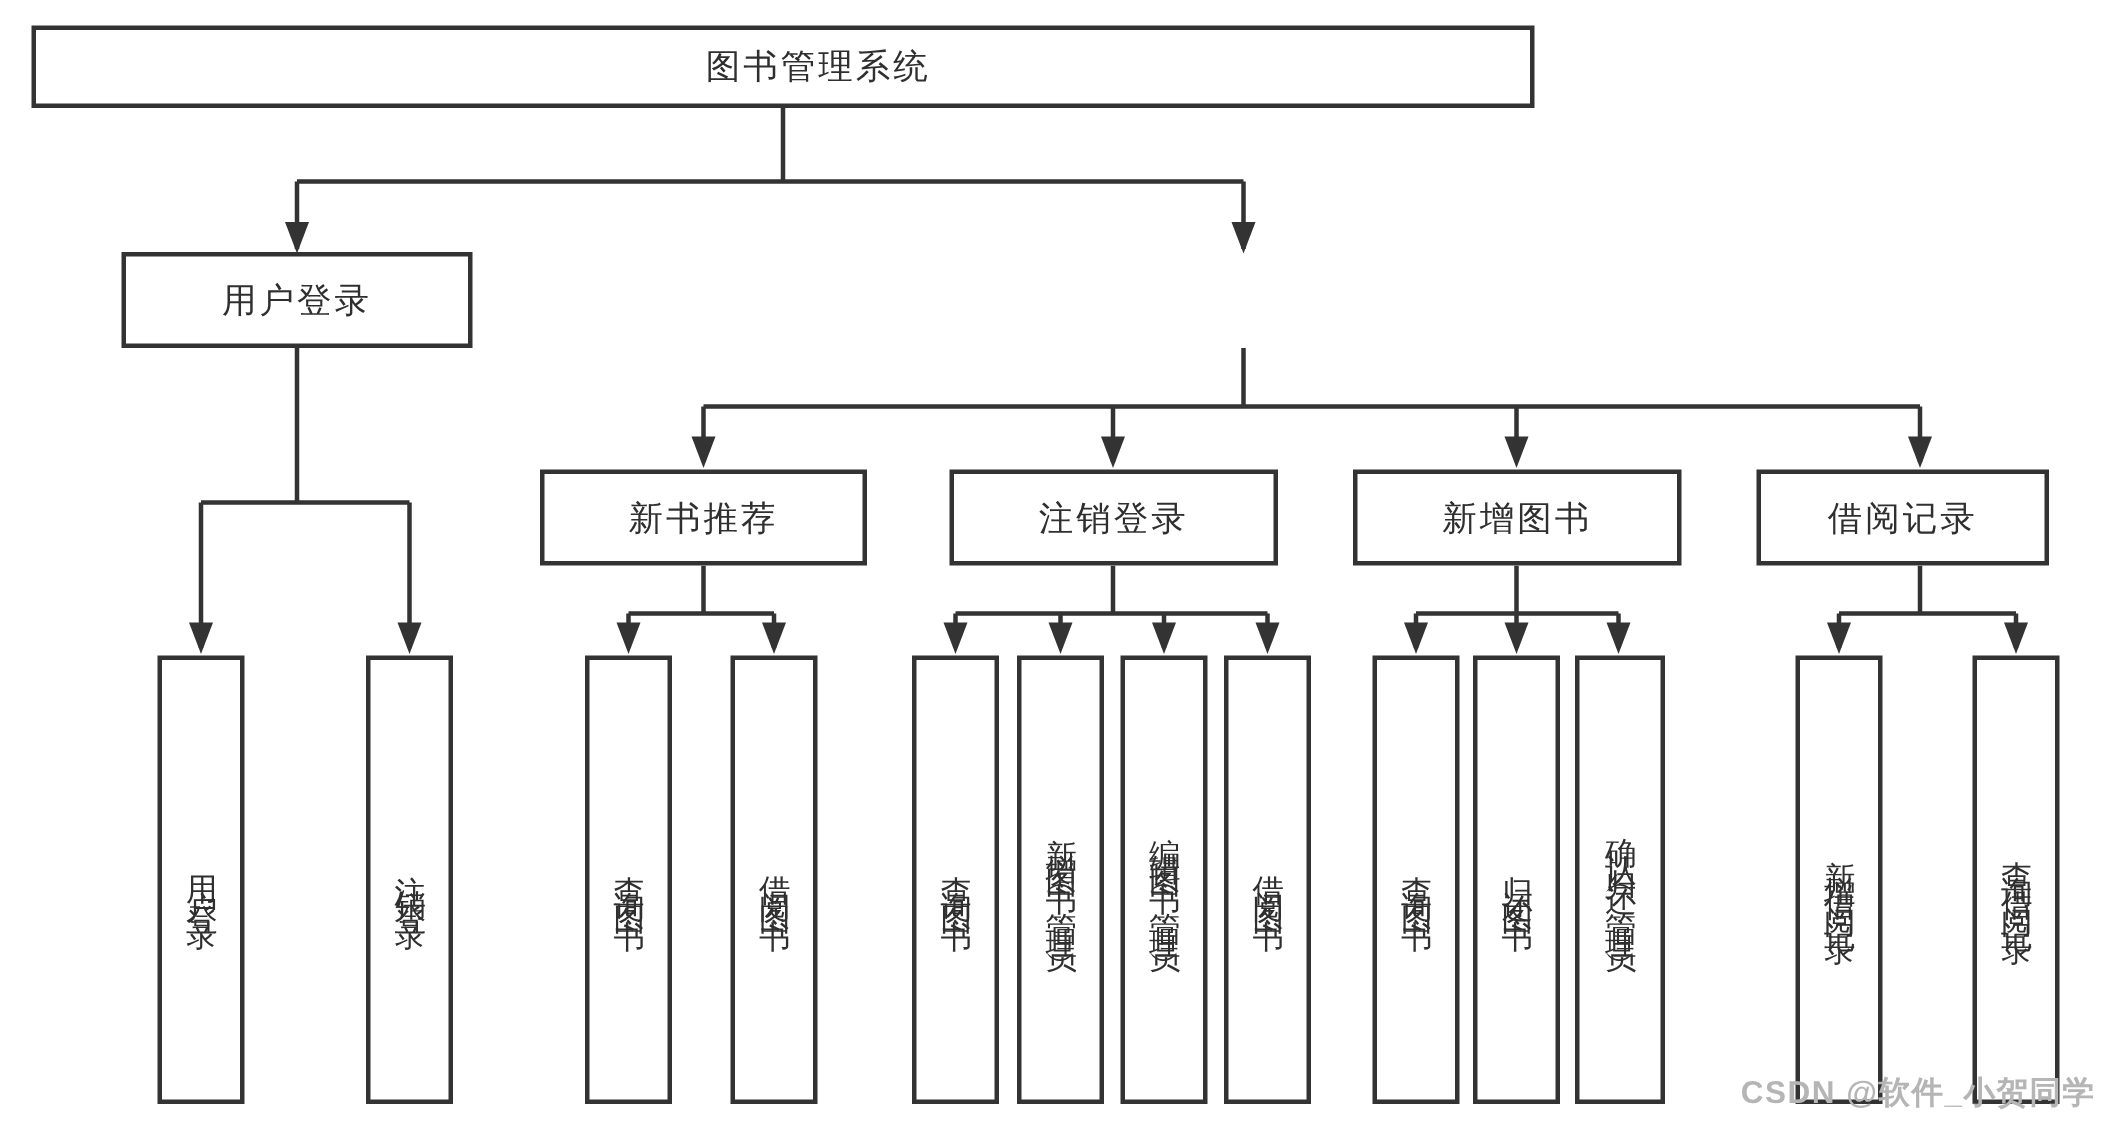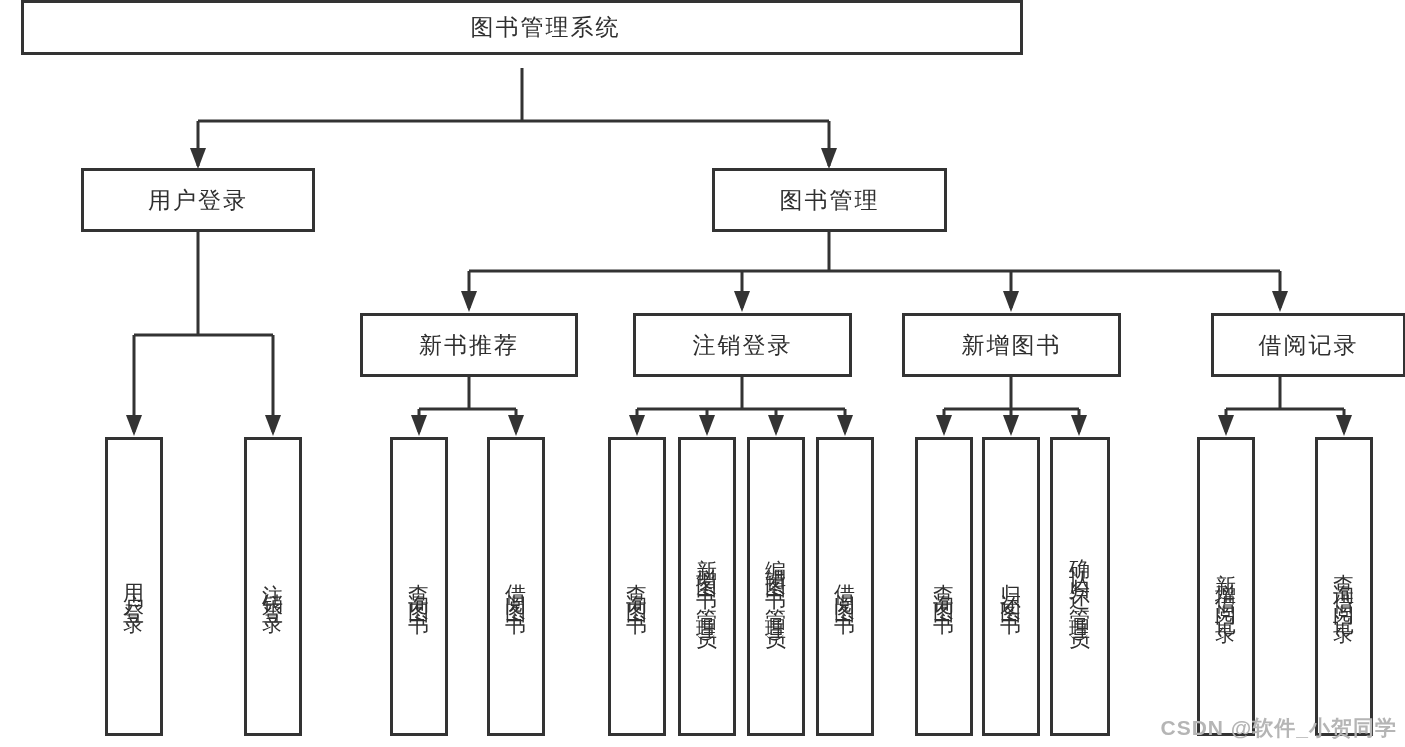--- a/index.html
+++ b/index.html
@@ -82,41 +82,38 @@
         <path d="M768,415 L784,415 L776,436 Z" class="arrowhead"></path>
         <path d="M837,415 L853,415 L845,436 Z" class="arrowhead"></path>
         <path d="M936,415 L952,415 L944,436 Z" class="arrowhead"></path>
         <path d="M1003,415 L1019,415 L1011,436 Z" class="arrowhead"></path>
         <path d="M1071,415 L1087,415 L1079,436 Z" class="arrowhead"></path>
         <path d="M1218,415 L1234,415 L1226,436 Z" class="arrowhead"></path>
         <path d="M1336,415 L1352,415 L1344,436 Z" class="arrowhead"></path>
       </g>
   </svg>
 
-  <div class="node h" style="left:21px;top:0;width:1002px;height:55px;padding-left:47px;">
+  <div class="node h" style="left:21px;top:17px;width:1002px;height:55px;padding-left:47px;">
     <span class="label">图书管理系统</span>
   </div>
 
   <div class="node h" style="left:81px;top:168px;width:234px;height:64px;">
     <span class="label">用户登录</span>
-  </div>
-  <div class="node h" style="left:712px;top:168px;width:235px;height:64px;">
-    <span class="label">图书管理</span>
   </div>
 
   <div class="node h" style="left:360px;top:313px;width:218px;height:64px;justify-content:center;">
     <span class="label">新书推荐</span>
   </div>
   <div class="node h" style="left:633px;top:313px;width:219px;height:64px;">
     <span class="label">注销登录</span>
   </div>
   <div class="node h" style="left:902px;top:313px;width:219px;height:64px;">
     <span class="label">新增图书</span>
   </div>
-  <div class="node h" style="left:1171px;top:313px;width:195px;height:64px;margin-left:40px;">
+  <div class="node h" style="left:1171px;top:313px;width:195px;height:64px;">
     <span class="label">借阅记录</span>
   </div>
 
   <div class="node v" style="left:105px;top:437px;width:58px;height:299px;">
     <span class="label">用户登录</span>
   </div>
   <div class="node v" style="left:244px;top:437px;width:58px;height:299px;">
     <span class="label">注销登录</span>
   </div>
 

